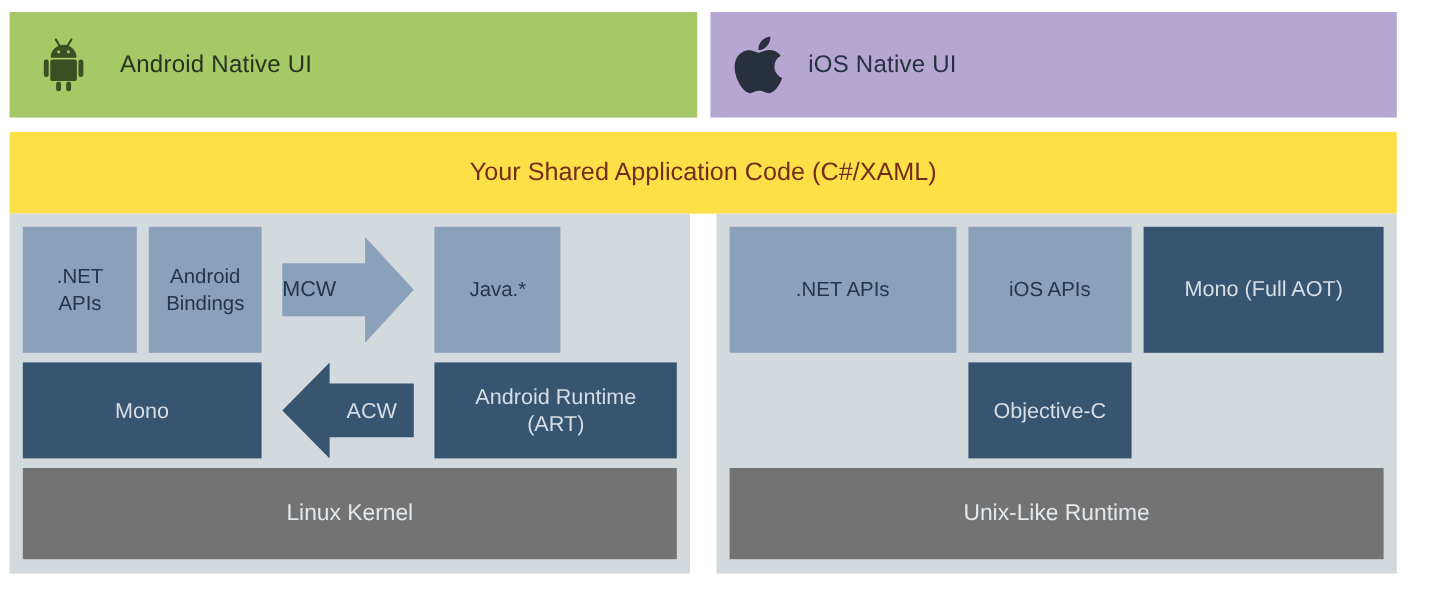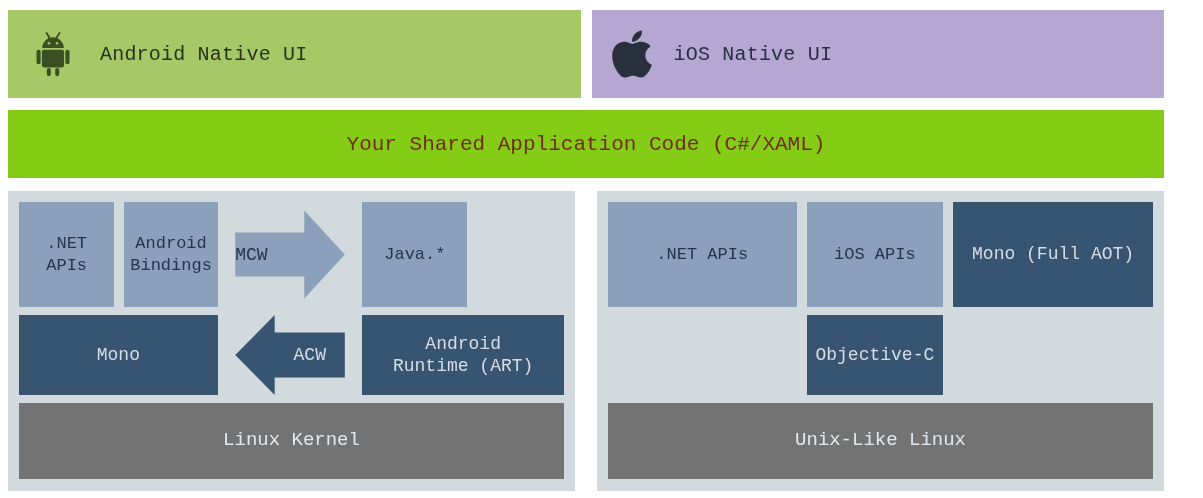--- a/index.html
+++ b/index.html
@@ -8,21 +8,20 @@
     background: #ffffff;
     font-family: "Liberation Sans", sans-serif;
   }
   .canvas {
     position: relative;
     width: 1172px;
     height: 498px;
     background: #ffffff;
     box-sizing: border-box;
     padding: 10px 8px 8px 8px;
-    font-family: Liberation Mono, monospace;
   }
   .top-row {
     display: flex;
     gap: 11px;
     height: 88px;
     margin-bottom: 12px;
   }
   .band {
     box-sizing: border-box;
   }
@@ -38,25 +37,24 @@
   .band-label {
     font-size: 20px;
     color: #283141;
     letter-spacing: 0.2px;
   }
   .android-band .band-label { color: #28331f; }
   .band-icon { display: flex; align-items: center; }
 
   .shared-band {
     height: 68px;
-    background: #84cc16;
+    background: #fde047;
     display: flex;
     align-items: center;
     justify-content: center;
-    margin-bottom: 13px;
   }
   .shared-band-label {
     font-size: 21px;
     color: #732c1b;
   }
 
   .panels-row {
     display: flex;
     gap: 22px;
     height: 300px;
@@ -214,18 +212,18 @@
 
       <div class="box box-slate">
         <span>Mono (Full AOT)</span>
       </div>
       <div></div>
       <div class="box box-slate">
         <span>Objective-C</span>
       </div>
 
       <div class="box box-kernel span3">
-        <span>Unix-Like Linux</span>
+        <span>Unix-Like Runtime</span>
       </div>
     </div>
 
   </div>
 </div>
 
 </body></html>

